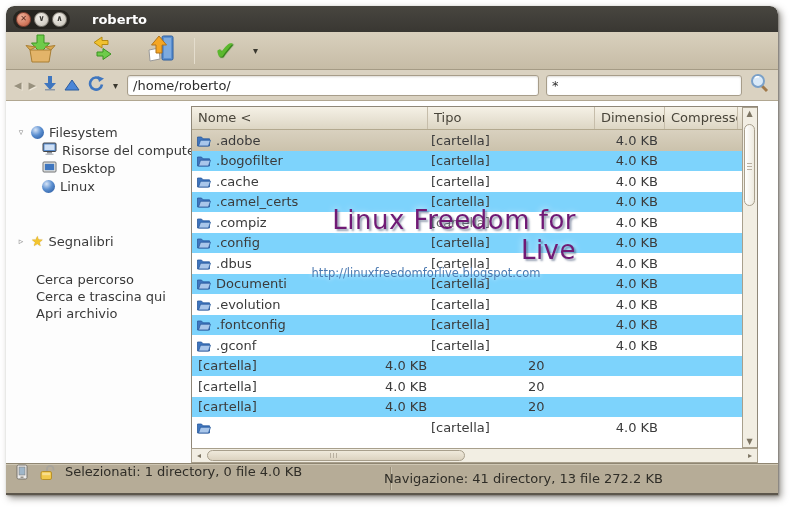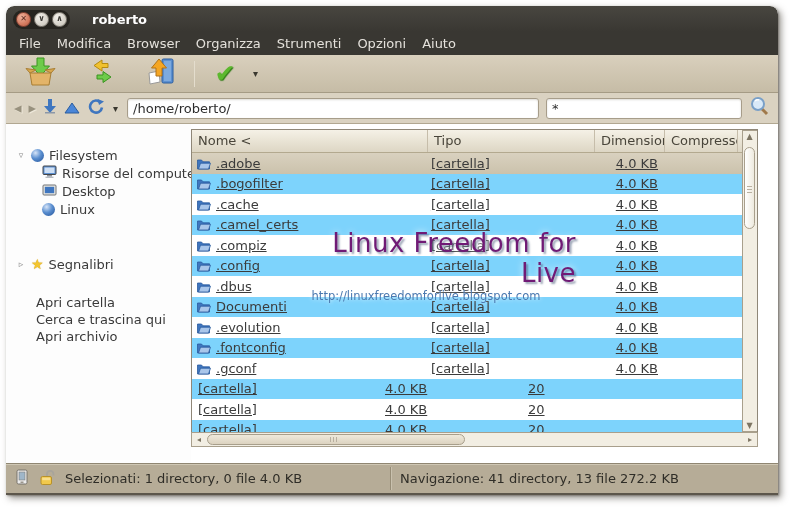--- a/index.html
+++ b/index.html
@@ -41,26 +41,26 @@
   .trow { display:flex; align-items:center; gap:5px; height:18px; cursor:default; white-space:nowrap; }
   .indent { margin-left:26px; }
   .expander { width:10px; font-size:9px; color:#8a8a8a; text-align:center; }
   .sphere { width:13px; height:13px; border-radius:50%;
             background:radial-gradient(circle at 35% 30%, #d6e4f7, #5b8fd0 45%, #1f4f96); flex:0 0 auto; }
   .bookmarks { margin-top:15px; }
   .star { color:#f3c52f; font-size:14px; text-shadow:0 0 1px #b8860b; }
   .functions { margin-top:21px; margin-left:30px; }
   .fn-item { height:17px; line-height:17px; cursor:default; white-space:nowrap; }
   
-  .content { position:absolute; left:185px; top:5px; width:582px; bottom:16px; }
+  .content { position:absolute; left:185px; top:5px; width:582px; bottom:0; }
   .grid { position:absolute; left:0; top:0; width:567px; bottom:0; border:1px solid #8f8778; border-bottom:none; overflow:hidden; background:#fff; }
   .ghead { display:flex; height:23px; background:linear-gradient(#f5f1e6,#ddd6c4); border-bottom:1px solid #b3a98f; }
   .hcell { font-size:13px; color:#49453a; padding:3px 0 0 6px; border-right:1px solid #c6bdaa; white-space:nowrap; overflow:hidden; }
   .rows { position:absolute; left:0; top:23px; right:0; bottom:15px; overflow:hidden; }
-  .row { display:flex; height:20.5px; align-items:center; font-size:13px; color:#3b3b3b; background:#fff;text-decoration:underline; }
+  .row { display:flex; height:20.5px; align-items:center; font-size:13px; color:#3b3b3b; background:#fff; }
   .row.alt { background:#7dd3fc; }
   .row.selected { background:linear-gradient(#d9d1bf,#cbc2ac); }
   .cell { white-space:nowrap; overflow:hidden; height:100%; display:flex; align-items:center; }
   .c-name { width:236px; padding-left:4px; gap:5px; }
   .c-tipo { width:167px; padding-left:6px; }
   .c-dim  { width:70px;  padding-left:6px;margin-left:20px; }
   .c-comp { width:73px;  padding-left:6px; }
   .c-da   { flex:1; padding-left:6px; }
   .row .ficon { flex:0 0 auto; display:flex; }
   
@@ -78,49 +78,40 @@
   .htrack-rest { flex:1; }
   .va-top { position:absolute; top:1px; left:0; width:13px; }
   .va-bot { position:absolute; bottom:1px; left:0; width:13px; }
   
   .watermark { position:absolute; left:270px; top:104px; width:300px; text-align:center; pointer-events:none; z-index:6; }
   .wm-title { font-size:26px; color:#701a75; letter-spacing:0.5px;
               text-shadow:2px 2px 2px rgba(30,50,90,.45), 0 0 7px rgba(255,255,255,.95);text-align:right; }
   .wm-url { font-size:11.5px; color:#4b79b0; margin-top:1px; text-shadow:0 0 4px rgba(255,255,255,.9); }
   
   .statusbar { height:30px; background:#b6ac97; border-top:1px solid #8f8672; box-shadow:inset 0 1px 0 #cfc7b4;
-               display:flex; align-items:center; padding-left:8px; gap:9px; position:relative; flex:0 0 auto;
+               display:flex; padding-left:8px; gap:9px; position:relative; flex:0 0 auto;
                font-size:13px; color:#2f2d27; }
   .status-div { position:absolute; left:384px; top:3px; bottom:3px; width:1px; background:#978d77; box-shadow:1px 0 0 #c9c1ae; }
-  .status-right { position:absolute; left:394px; top:0; bottom:0; display:flex; align-items:center; }
+  .status-right { position:absolute; left:378px; top:0; bottom:0; display:flex; align-items:center; }
 </style>
 </head>
 <body>
 
 <div class="page">
   <div class="window">
 
     <div class="titlebar">
       <div class="ctrl-pill">
         <div class="wbtn close">✕</div>
         <div class="wbtn minmax">∨</div>
         <div class="wbtn minmax">∧</div>
       </div>
       <div class="win-title">roberto</div>
     </div>
 
-    <div class="menubar">
-      <span class="menu-item">File</span>
-      <span class="menu-item">Modifica</span>
-      <span class="menu-item">Browser</span>
-      <span class="menu-item">Organizza</span>
-      <span class="menu-item">Strumenti</span>
-      <span class="menu-item">Opzioni</span>
-      <span class="menu-item">Aiuto</span>
-    </div>
 
     <div class="toolbar">
       <div class="tbtn" style="margin-right:22px">
         <span>
           <svg width="31" height="30" viewBox="0 0 31 30">
             <path d="M12 1 h7 v8 h5.5 l-9 10 -9 -10 h5.5 z" fill="#6ecb4a" stroke="#3a9421" stroke-width="1"></path>
             <polygon points="5,16 26,16 24,28 7,28" fill="#e3b469" stroke="#a97e33"></polygon>
             <polygon points="5,16 1,11.5 11,13" fill="#d9a84e" stroke="#a97e33"></polygon>
             <polygon points="26,16 30,11.5 20,13" fill="#d9a84e" stroke="#a97e33"></polygon>
           </svg>
@@ -231,21 +222,21 @@
           </div>
         </div>
         <div class="tree bookmarks">
           <div class="trow">
             <span class="expander">▹</span>
             <span class="star">★</span>
             <span>Segnalibri</span>
           </div>
         </div>
         <div class="functions">
-          <div class="fn-item">Apri cartella</div>
+          <div class="fn-item">Cerca percorso</div>
           <div class="fn-item">Cerca e trascina qui</div>
           <div class="fn-item">Apri archivio</div>
         </div>
       </div>
 
       <div class="content">
         <div class="grid">
           <div class="ghead">
             <div class="hcell" style="width:236px">Nome &lt;</div>
             <div class="hcell" style="width:167px">Tipo</div>

